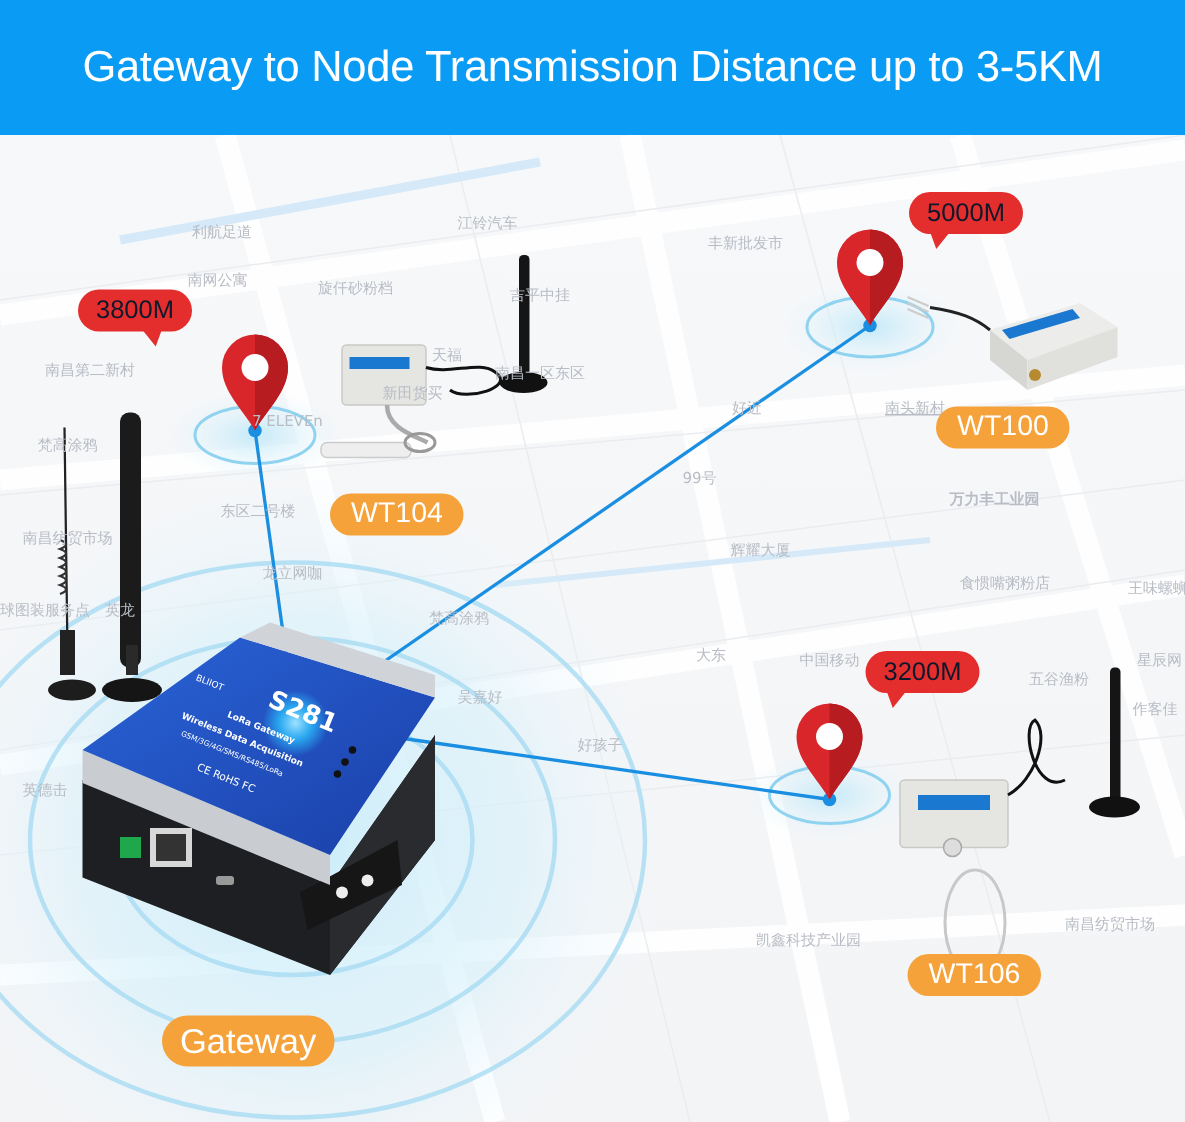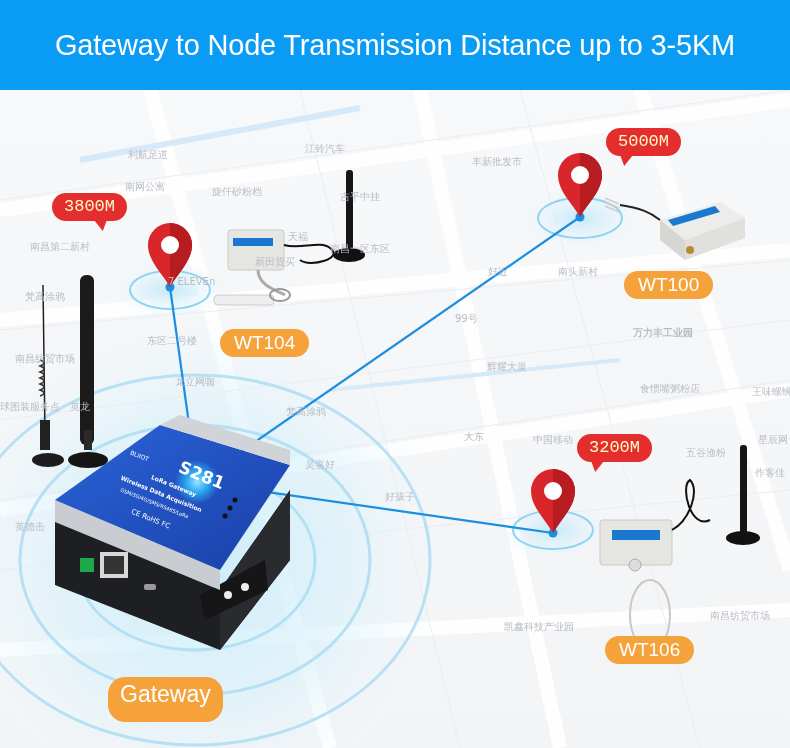--- a/index.html
+++ b/index.html
@@ -21,22 +21,22 @@
 
   svg.map { position: absolute; left: 0; top: 0; }
 
   .map-label {
     position: absolute; font-size: 10px; color: #b8bcc4; white-space: nowrap;
     font-family: "DejaVu Sans", sans-serif;
   }
 
   .bubble {
     position: absolute; height: 28px; padding: 0 12px; border-radius: 14px;
-    background: #e42e2e; color: #fef9c3; font-size: 17px; line-height: 28px;
-    font-family: Liberation Mono, monospace;
+    background: #e42e2e; color: #0f172a; font-size: 17px; line-height: 28px;
+    font-family: Liberation Sans, sans-serif;
   }
   .bubble::after {
     content: ""; position: absolute; width: 0; height: 0;
     border-style: solid;
   }
   .bubble.tail-right::after {
     right: 22px; bottom: -10px;
     border-width: 0 14px 12px 0; border-color: transparent #e42e2e transparent transparent;
     transform: skewX(-20deg);
   }
@@ -44,21 +44,21 @@
     left: 16px; bottom: -10px;
     border-width: 0 0 12px 14px; border-color: transparent transparent transparent #e42e2e;
     transform: skewX(20deg);
   }
 
   .tag {
     position: absolute; height: 28px; padding: 0 14px; border-radius: 14px;
     background: #f5a23a; color: #fff; font-size: 19px; line-height: 28px;
     font-family: "Liberation Sans", sans-serif;
   }
-  .tag.big { height: 45px; line-height: 34px; font-size: 23px; border-radius: 17px; padding: 0 12px; }
+  .tag.big { height: 34px; line-height: 34px; font-size: 23px; border-radius: 17px; padding: 0 12px; }
 
   .device-label { position: absolute; font-family: "DejaVu Sans", sans-serif; }
 </style>
 </head>
 <body>
 
 <div class="banner">
   <span class="banner-title">Gateway to Node Transmission Distance up to 3-5KM</span>
 </div>
 
@@ -228,21 +228,21 @@
       <span class="map-label" style="left: 472px; top: 65px;">丰新批发市</span>
       <span class="map-label" style="left: 125px; top: 90px;">南网公寓</span>
       <span class="map-label" style="left: 212px; top: 95px;">旋仟砂粉档</span>
       <span class="map-label" style="left: 340px; top: 100px;">吉平中挂</span>
       <span class="map-label" style="left: 30px; top: 150px;">南昌第二新村</span>
       <span class="map-label" style="left: 288px; top: 140px;">天福</span>
       <span class="map-label" style="left: 330px; top: 152px;">南昌一区东区</span>
       <span class="map-label" style="left: 255px; top: 165px; text-align: center;">新田货买</span>
       <span class="map-label" style="left: 25px; top: 200px;">梵高涂鸦</span>
       <span class="map-label" style="left: 488px; top: 175px;">好近</span>
-      <span class="map-label" style="left: 558px; top: 175px;">南头新村</span>
+      <span class="map-label" style="left: 590px; top: 175px; text-decoration: underline;">南头新村</span>
       <span class="map-label" style="left: 168px; top: 186px;">7 ELEVEn</span>
       <span class="map-label" style="left: 455px; top: 222px;">99号</span>
       <span class="map-label" style="left: 147px; top: 244px;">东区二号楼</span>
       <span class="map-label" style="left: 633px; top: 236px; font-weight: bold;">万力丰工业园</span>
       <span class="map-label" style="left: 15px; top: 262px;">南昌纺贸市场</span>
       <span class="map-label" style="left: 487px; top: 270px;">辉耀大厦</span>
       <span class="map-label" style="left: 175px; top: 285px;">龙立网咖</span>
       <span class="map-label" style="left: 640px; top: 292px;">食惯嘴粥粉店</span>
       <span class="map-label" style="left: 70px; top: 310px;">英龙</span>
       <span class="map-label" style="left: 286px; top: 315px;">梵高涂鸦</span>

